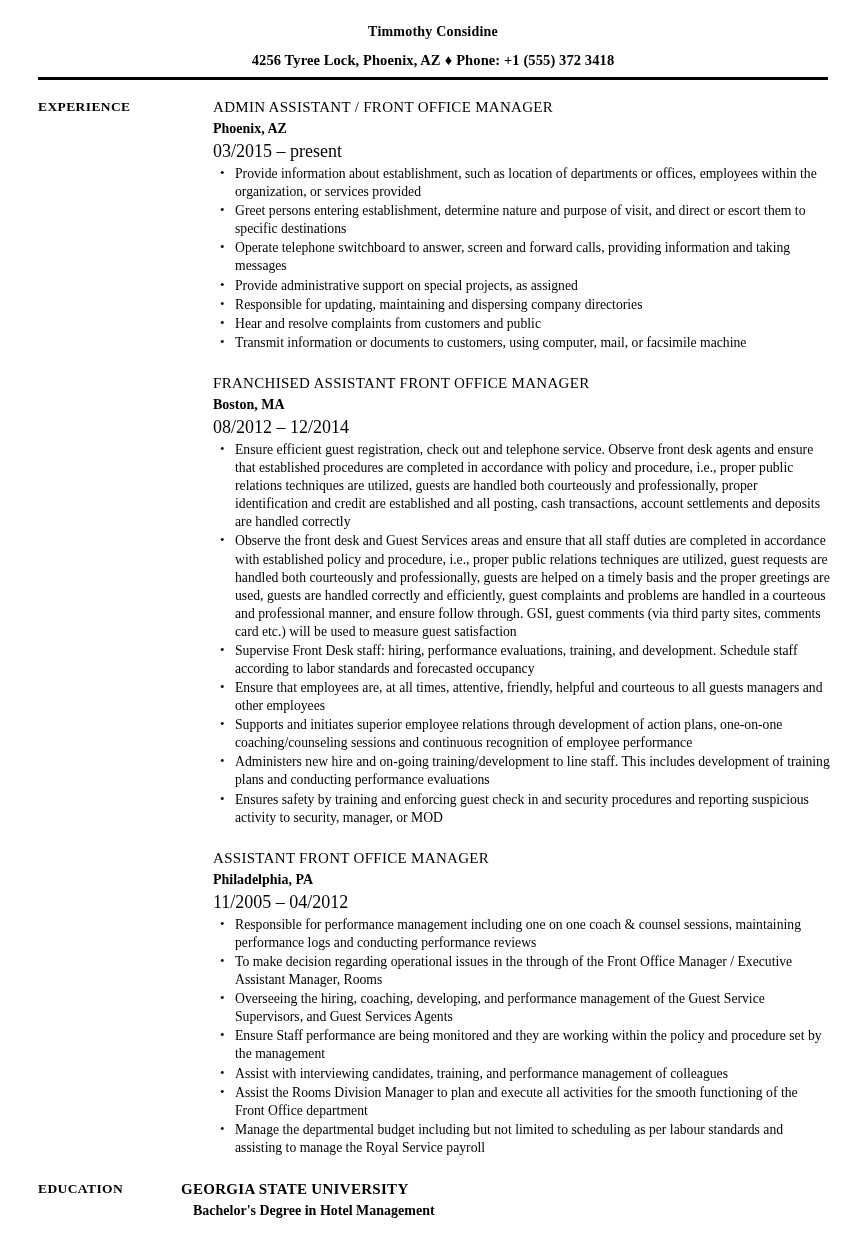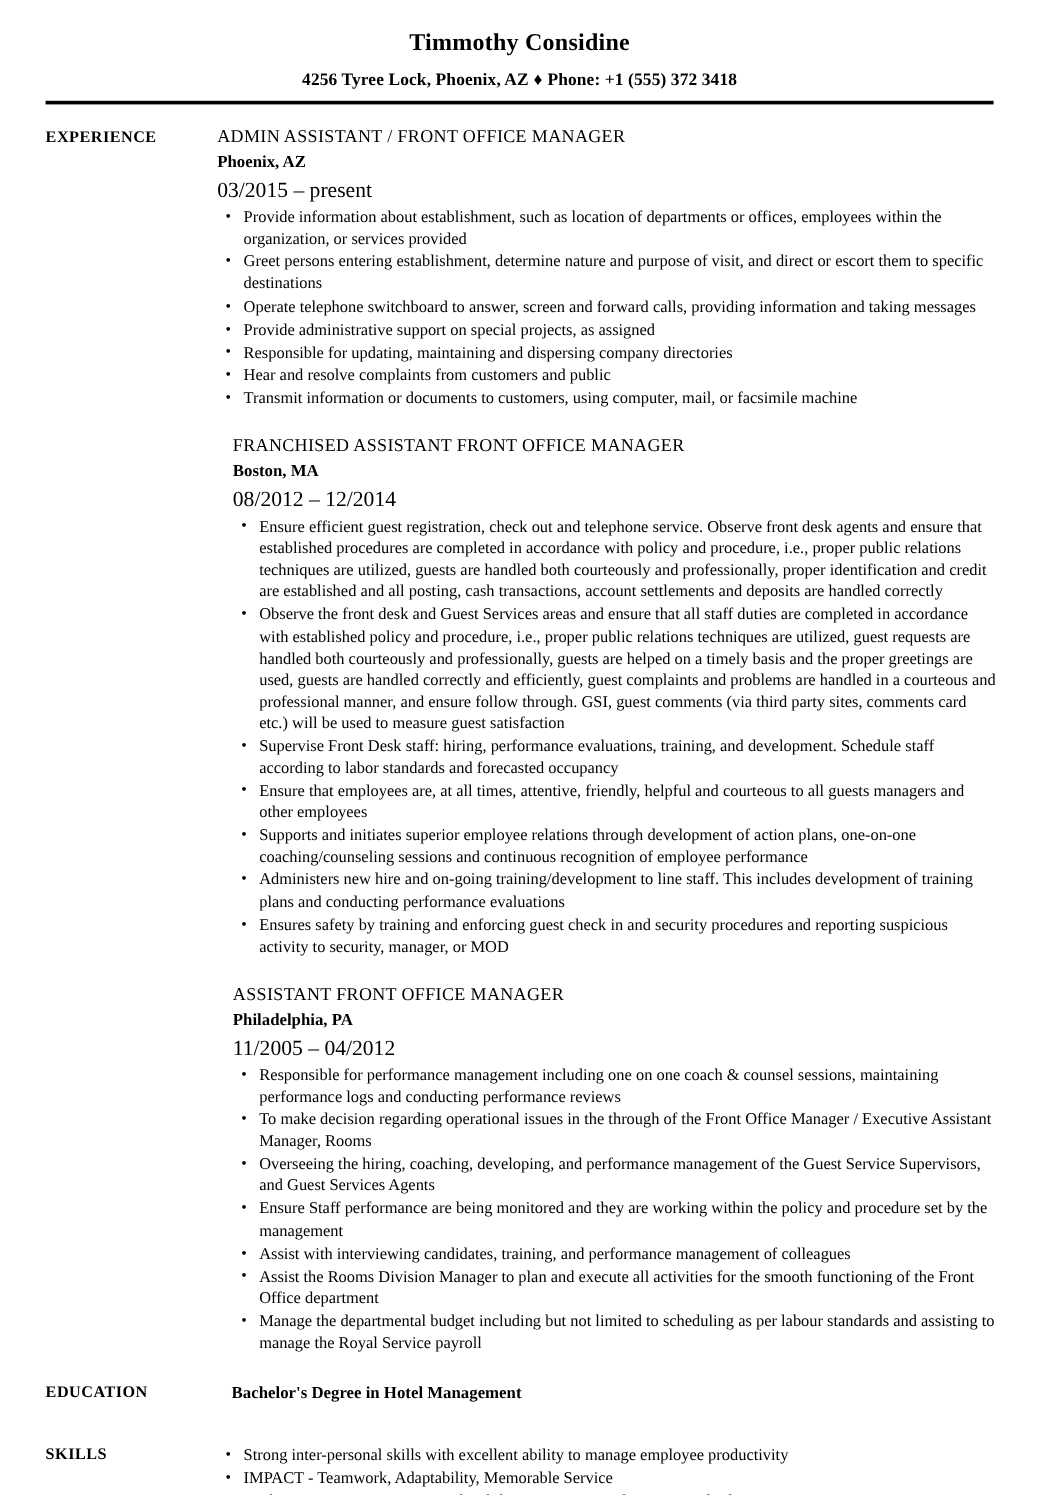--- a/index.html
+++ b/index.html
@@ -21,21 +21,21 @@
     overflow: hidden;
     box-sizing: border-box;
   }
 
   
   .resume-header {
     padding-top: 24px;
   }
   .candidate-name {
     text-align: center;
-    font-size: 20px;
+    font-size: 14px;
     font-weight: bold;
     letter-spacing: 0.2px;
     line-height: 1.2;
   }
   .contact-line {
     text-align: center;
     font-size: 14.5px;
     font-weight: bold;
     margin-top: 11px;
     letter-spacing: 0.1px;
@@ -63,27 +63,27 @@
     font-weight: bold;
     letter-spacing: 0.4px;
     padding-top: 2px;
     text-transform: uppercase;
   }
   .section-body {
     flex: 1 1 auto;
     min-width: 0;
   }
 
-  #experience-section { margin-top: 17px; }
+  #experience-section { margin-top: 17px; gap: 32px; }
   #education-section  { margin-top: 22px; }
   #skills-section     { margin-top: 30px; }
 
   
   .job { margin-bottom: 0; }
-  .job + .job { margin-top: 21px; margin-left: 13px; }
+  .job + .job { margin-top: 21px; }
 
   .job-title {
     font-size: 15px;
     font-weight: normal;
     letter-spacing: 0.3px;
     line-height: 1.35;
   }
   .job-location {
     font-size: 14px;
     font-weight: bold;
@@ -201,20 +201,21 @@
         </ul>
       </div>
 
     </div>
   </div>
 
   <div class="section" id="education-section">
     <div class="section-label">EDUCATION</div>
     <div class="section-body">
       <div class="edu-entry">
+        <div class="edu-school">GEORGIA STATE UNIVERSITY</div>
         <div class="edu-degree">Bachelor's Degree in Hotel Management</div>
       </div>
     </div>
   </div>
 
   <div class="section" id="skills-section">
     <div class="section-label">SKILLS</div>
     <div class="section-body">
       <ul class="bullets">
         <li>Strong inter-personal skills with excellent ability to manage employee productivity</li>

